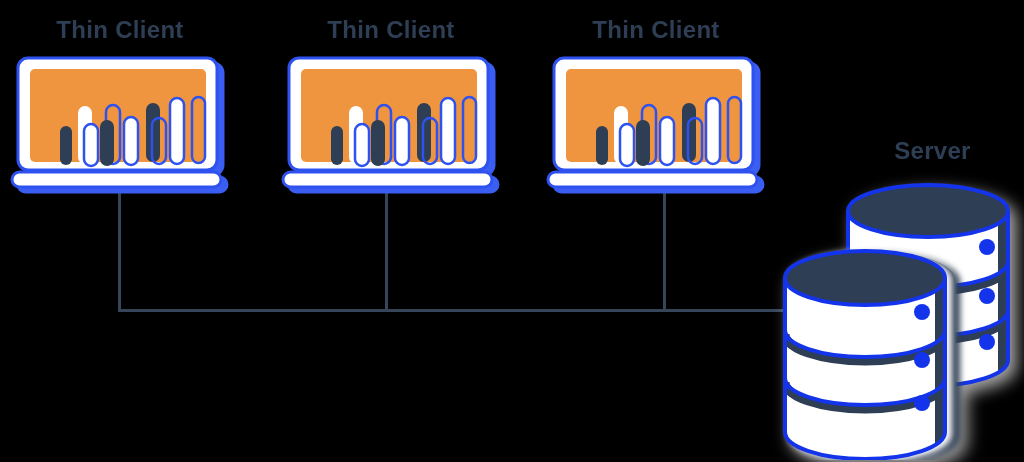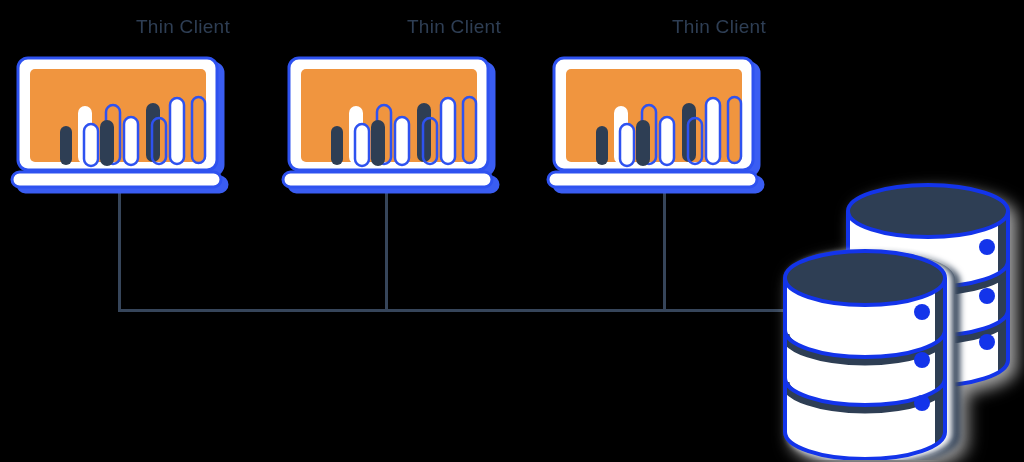--- a/index.html
+++ b/index.html
@@ -10,23 +10,23 @@
   }
   .canvas {
     position: relative;
     width: 1024px;
     height: 462px;
     overflow: hidden;
     background: var(--c-background, #000000);
   }
   .node-label {
     position: absolute;
-    text-align: right;
-    font-size: 19px;
-    font-weight: 400;
+    text-align: center;
+    font-size: 24px;
+    font-weight: 700;
     letter-spacing: 0.3px;
     color: var(--c-label_text, #2E3E54);
     user-select: none;
   }
   .laptop-svg {
     position: absolute;
     top: 56px;
     width: 220px;
     height: 142px;
     filter: drop-shadow(6px 5px 0 var(--c-shadow_blue, #3A5DF2));
@@ -86,20 +86,21 @@
         </g>
 
         <rect x="2" y="116" width="209" height="15" rx="7.5" style="fill:#ffffff;stroke:var(--c-blue,#2E52F0);stroke-width:3"></rect>
       </symbol>
     </defs>
   </svg>
 
   <div class="node-label lbl-1">Thin Client</div>
   <div class="node-label lbl-2">Thin Client</div>
   <div class="node-label lbl-3">Thin Client</div>
+  <div class="node-label lbl-server">Server</div>
 
   <div class="connector v-line v-1"></div>
   <div class="connector v-line v-2"></div>
   <div class="connector v-line v-3"></div>
   <div class="connector h-line"></div>
 
   <svg class="laptop-svg lap-1" viewBox="0 0 220 142">
       <use href="#laptop-sym"></use>
     </svg>
   <svg class="laptop-svg lap-2" viewBox="0 0 220 142">

